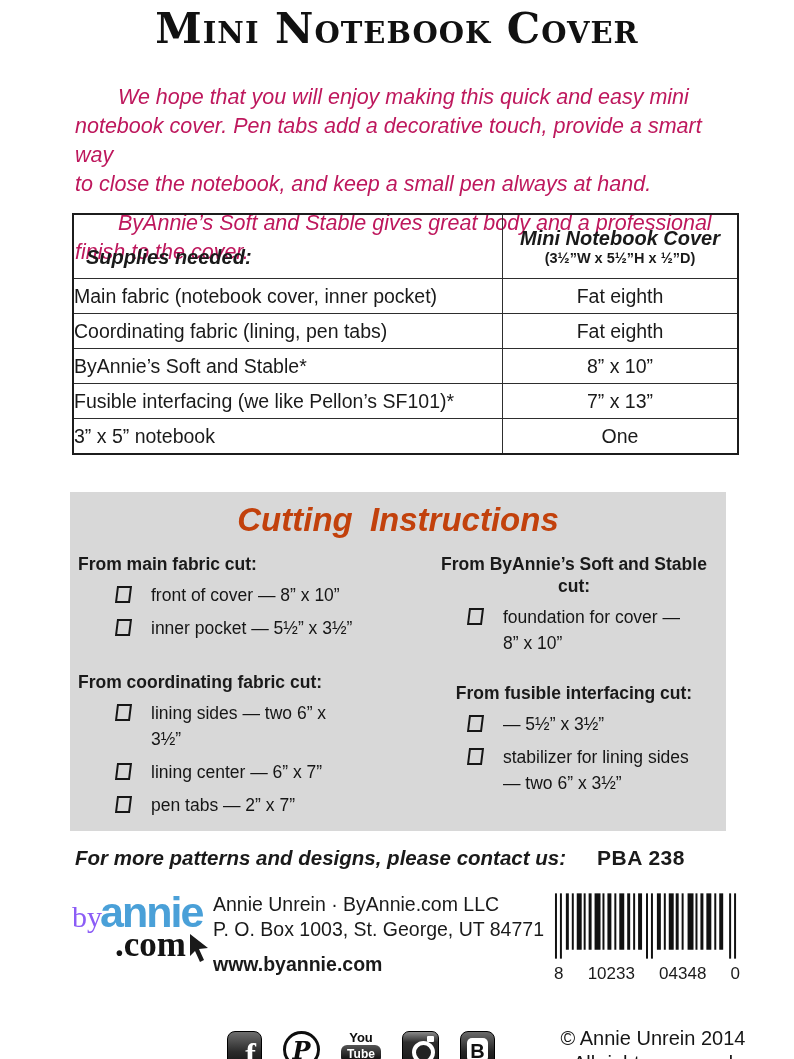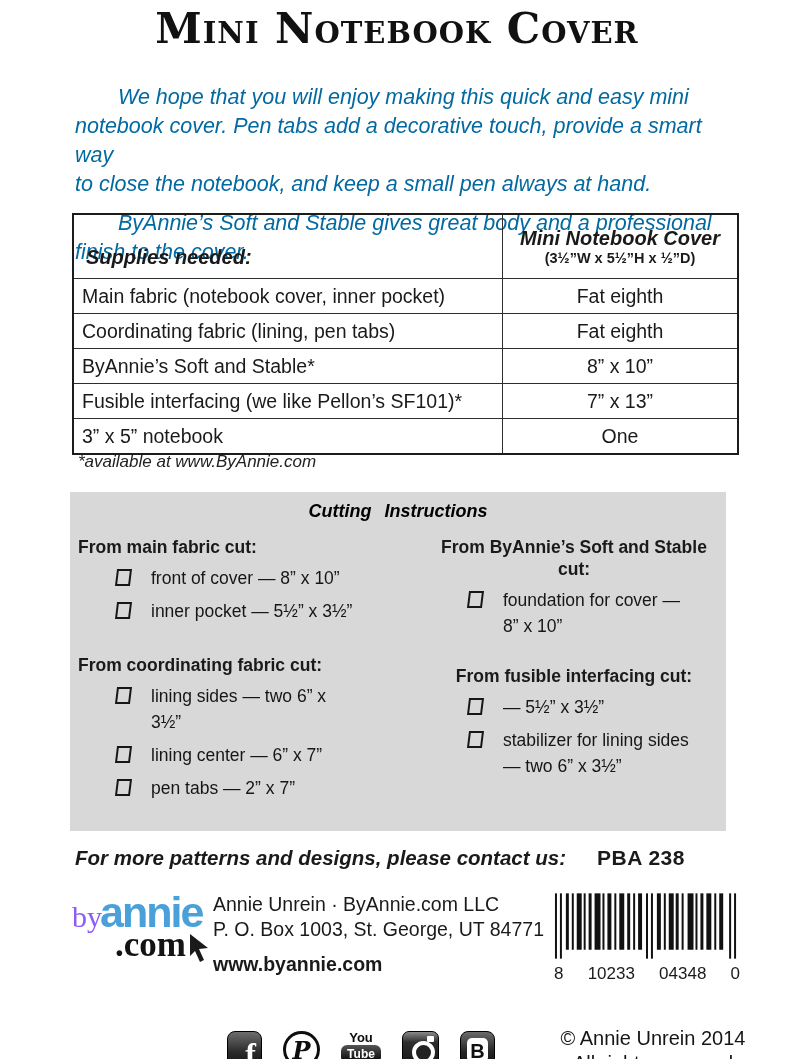--- a/index.html
+++ b/index.html
@@ -13,48 +13,48 @@
   
   .doc-title{
     position:absolute;top:4px;left:0;width:794px;text-align:center;
     font-family:"DejaVu Serif","Liberation Serif",serif;
     font-weight:bold;font-size:42px;font-variant:small-caps;
     letter-spacing:1px;color:#111;
   }
 
   
   .intro{position:absolute;top:83px;left:75px;width:652px;
-    font-style:italic;font-size:21.5px;line-height:29px;color:#0369a1;}
+    font-style:italic;font-size:21.5px;line-height:29px;color:#be185d;}
   .intro .para2{margin-top:10px;}
   .line.indent{padding-left:43px;}
 
   
   .supplies{position:absolute;top:213px;left:72px;border-collapse:collapse;
     border:2px solid #1c1c1c;table-layout:fixed;}
   .supplies td{border:1.5px solid #2e2e2e;}
   .col-item{width:416px;}
   .col-val{width:232px;}
   .supplies .hdr td{height:54px;}
   .hdr-left{vertical-align:bottom;padding:0 0 9px 12px;
     font-weight:bold;font-style:italic;font-size:20px;}
   .hdr-right{text-align:center;vertical-align:middle;line-height:1.15;}
   .hdr-right .t{font-weight:bold;font-style:italic;font-size:20px;}
   .hdr-right .s{font-weight:bold;font-size:14.5px;}
   .supplies .row td{height:32px;font-size:19.5px;}
-  .cell-item{padding-left:8px;}
+  .cell-item{padding-left:0;}
   .cell-val{text-align:center;}
 
   .footnote{position:absolute;top:452px;left:78px;
     font-style:italic;font-size:17px;color:#222;}
 
   
   .graybox{position:absolute;top:492px;left:70px;width:656px;height:339px;
     background:#d8d8d8;box-sizing:border-box;padding:9px 8px 0 8px;}
   .cut-title{text-align:center;font-weight:bold;font-style:italic;
-    font-size:18px;word-spacing:8px;color:#000000;}
+    font-size:33px;word-spacing:8px;color:#c2410c;}
   .cut-cols{display:flex;margin-top:14px;}
   .cut-col-left{width:352px;box-sizing:border-box;padding-left:0px;}
   .cut-col-right{width:288px;box-sizing:border-box;}
   .cut-head{font-weight:bold;font-size:17.5px;margin:0 0 7px 0;line-height:22px;}
   .cut-head.centered{text-align:center;}
   .cut-group2-left{margin-top:30px;}
   .cut-group2-right{margin-top:26px;}
   .cut-item{display:flex;align-items:flex-start;margin:0 0 7px 0;}
   .cut-item .checkbox{
     flex:0 0 auto;width:11px;height:13px;border:2.5px solid #161616;
@@ -164,21 +164,20 @@
       <td class="cell-item">Fusible interfacing (we like Pellon’s SF101)*</td>
       <td class="cell-val">7” x 13”</td>
     </tr>
     <tr class="row">
       <td class="cell-item">3” x 5” notebook</td>
       <td class="cell-val">One</td>
     </tr>
   </tbody>
     </table>
 
-  <div class="footnote">*available at www.ByAnnie.com</div>
 
   <div class="graybox">
     <div class="cut-title">Cutting Instructions</div>
     <div class="cut-cols">
       <div class="cut-col-left">
 
         <div>
           <div class="cut-head">From main fabric cut:</div>
           <div class="cut-item">
             <span class="checkbox"></span>

